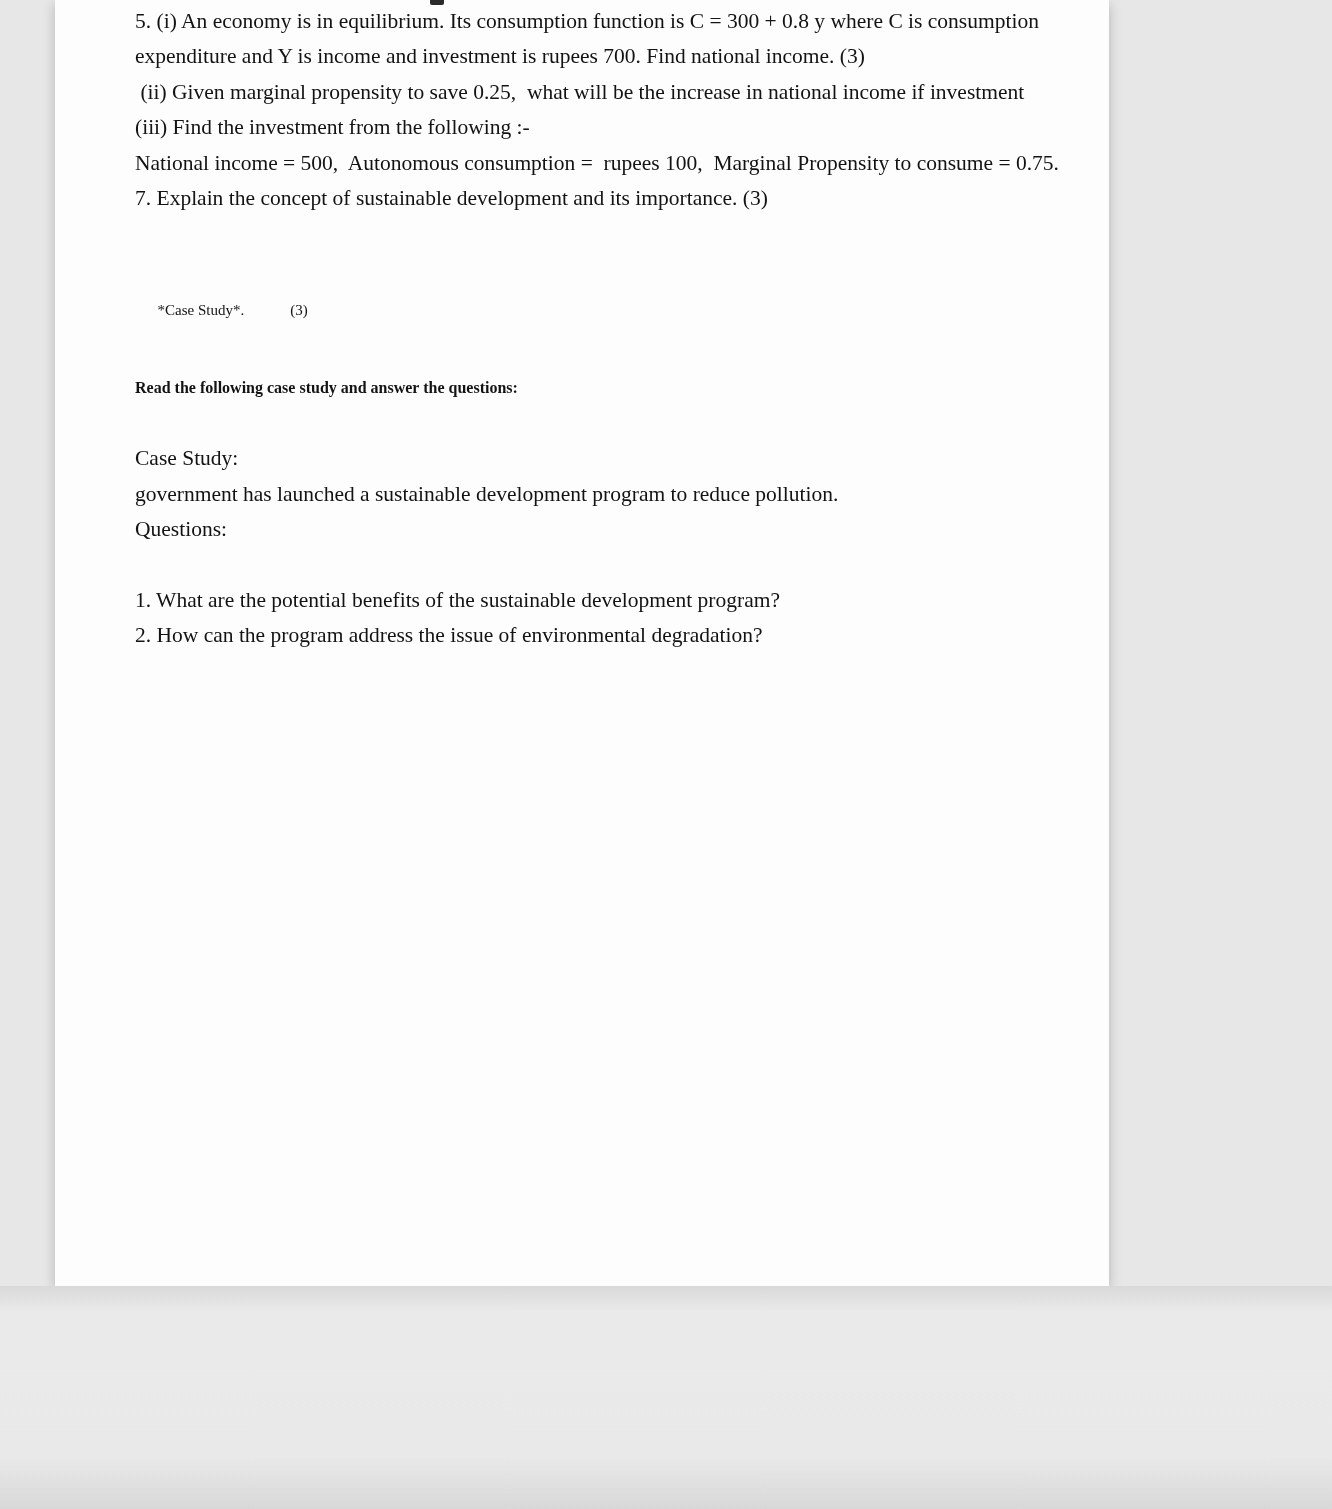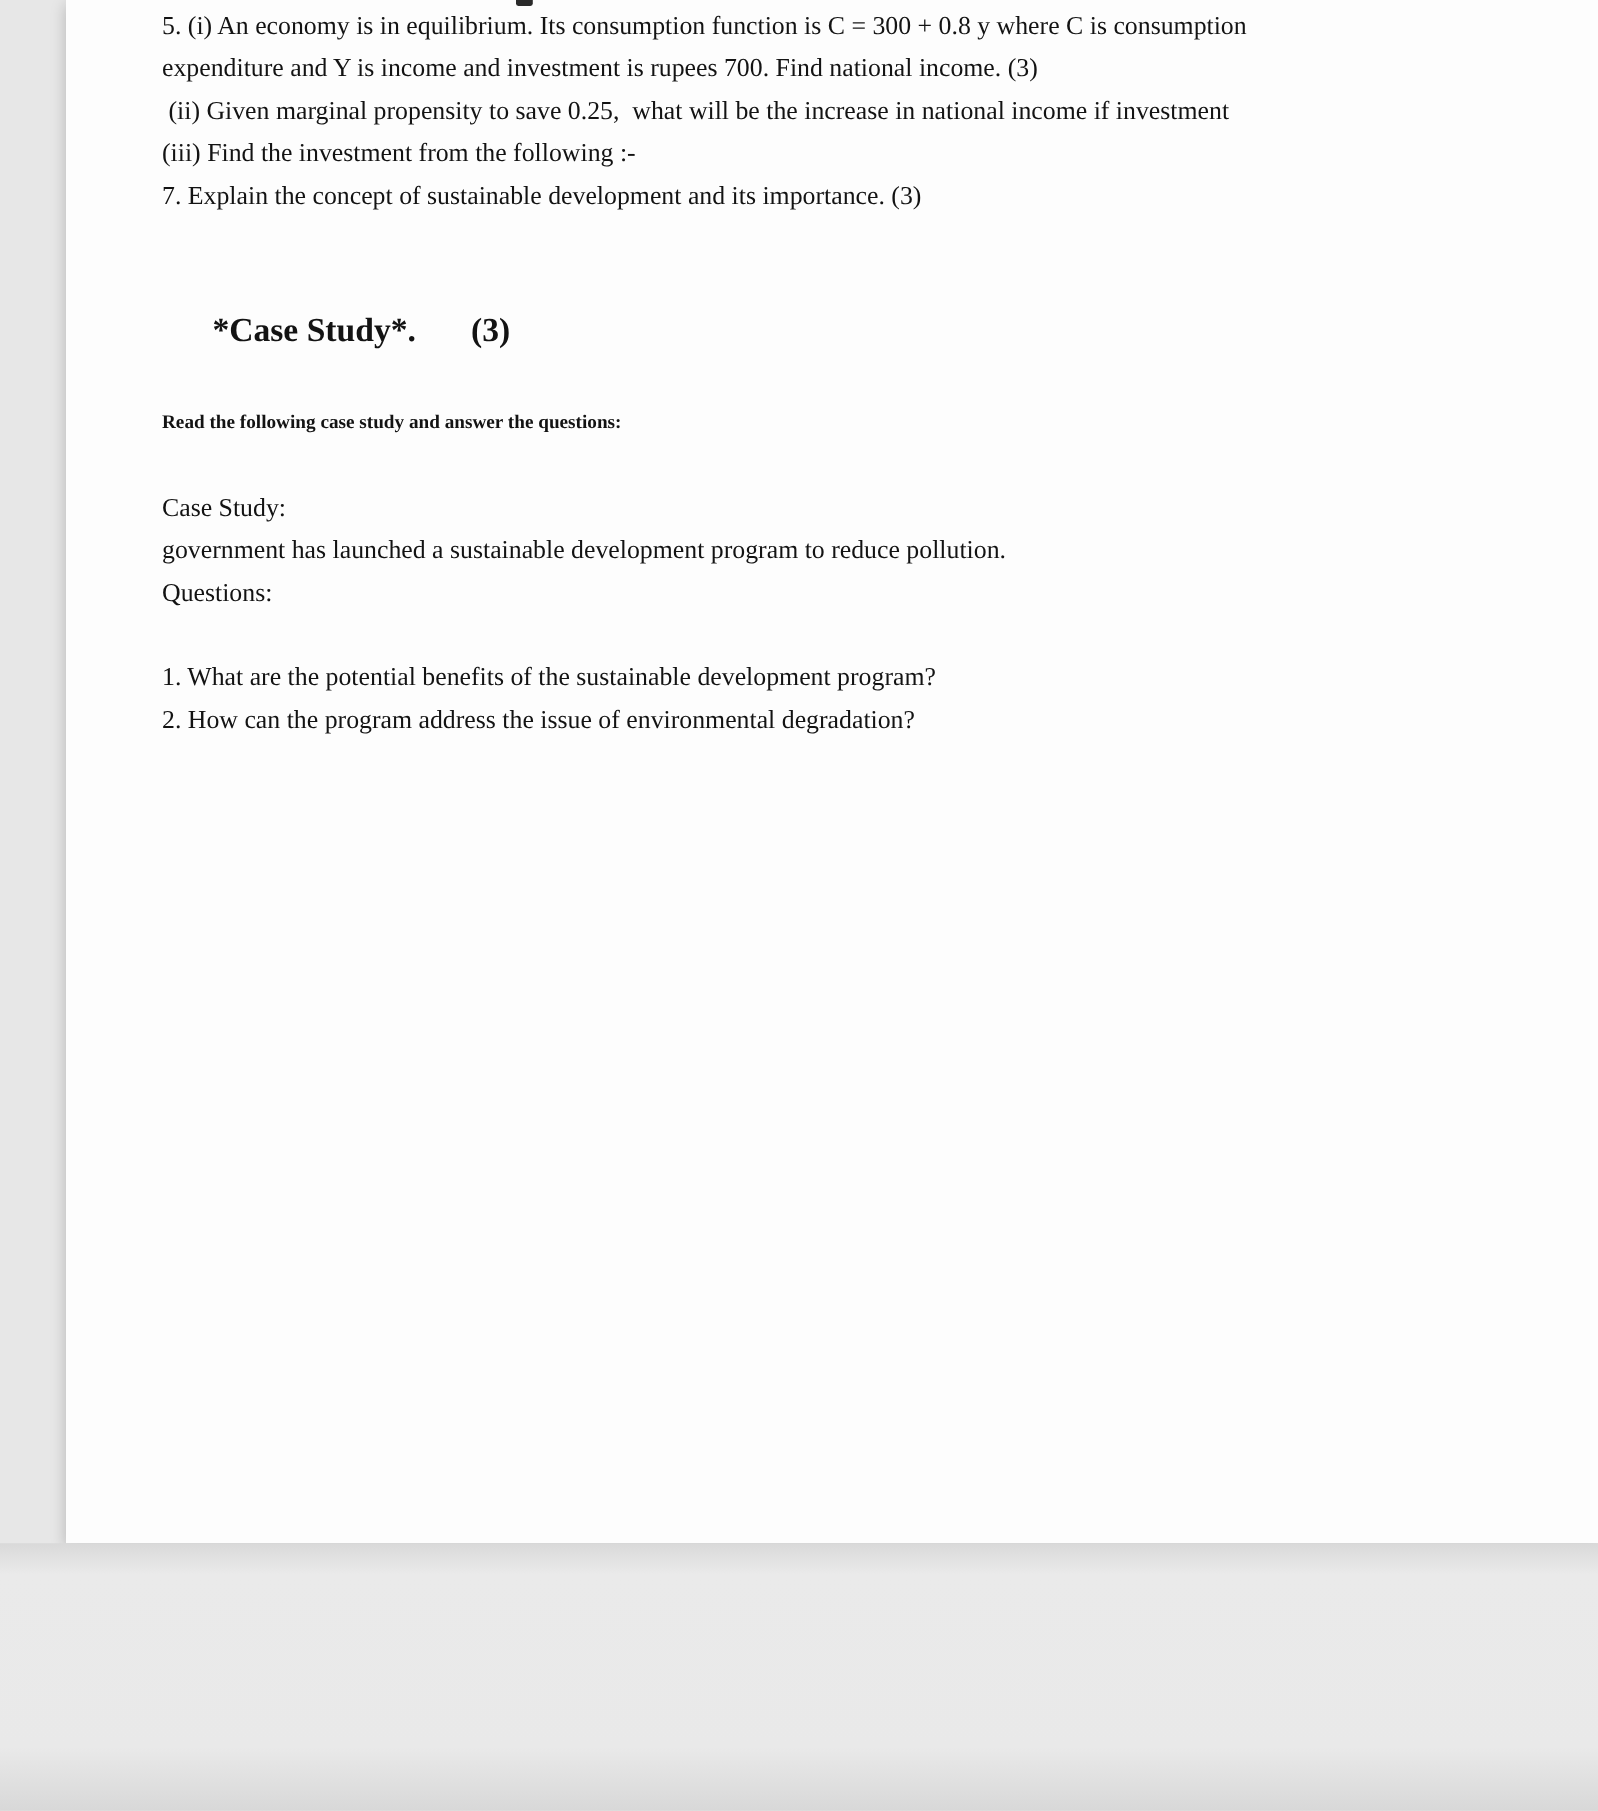--- a/index.html
+++ b/index.html
@@ -19,21 +19,21 @@
     left: 0;
     top: 1286px;
     width: 1332px;
     height: 223px;
     background: linear-gradient(180deg, #d9d9d9 0px, #eaeaea 26px, #e9e9e9 170px, #d8d8d8 223px);
   }
   .page {
     position: absolute;
     left: 55px;
     top: 0;
-    width: 1277px;
+    width: 1054px;
     height: 1286px;
     background: #fdfdfd;
     box-shadow: 0 4px 12px rgba(0,0,0,0.22);
   }
   .content {
     position: absolute;
     left: 80px;
     top: 4px;
     width: 1160px;
     color: #131313;
@@ -41,22 +41,22 @@
     line-height: 35.4px;
   }
   .line {
     white-space: pre;
   }
   .bold {
     font-weight: normal;
   }
   .cs-heading {
     line-height: 39.5px;
-    font-size: 28px;
-    font-weight: bold;
+    font-size: 15px;
+    font-weight: normal;
     white-space: pre;
   }
   .cs-heading .marks {
     margin-left: 46px;
   }
   .read-line {
     font-size: 16px;
     font-weight: bold;
     white-space: pre;
   }
@@ -79,20 +79,21 @@
 <div class="page">
 
   <div class="cut-off-artifact"></div>
 
   <div class="content">
 
     <div class="line">5. (i) An economy is in equilibrium. Its consumption function is C = 300 + 0.8 y where C is consumption</div>
     <div class="line">expenditure and Y is income and investment is rupees 700. Find national income. (3)</div>
     <div class="line"> (ii) Given marginal propensity to save 0.25,  what will be the increase in national income if investment</div>
     <div class="line">(iii) Find the investment from the following :-</div>
+    <div class="line">National income = 500,  Autonomous consumption =  rupees 100,  Marginal Propensity to consume = 0.75.</div>
     <div class="line">7. Explain the concept of sustainable development and its importance. (3)</div>
 
     <div class="spacer"></div>
 
     <div class="cs-heading">
       <span>*Case Study*.</span><span class="marks">(3)</span>
     </div>
     <div class="line read-line">Read the following case study and answer the questions:</div>
 
     <div class="spacer"></div>

